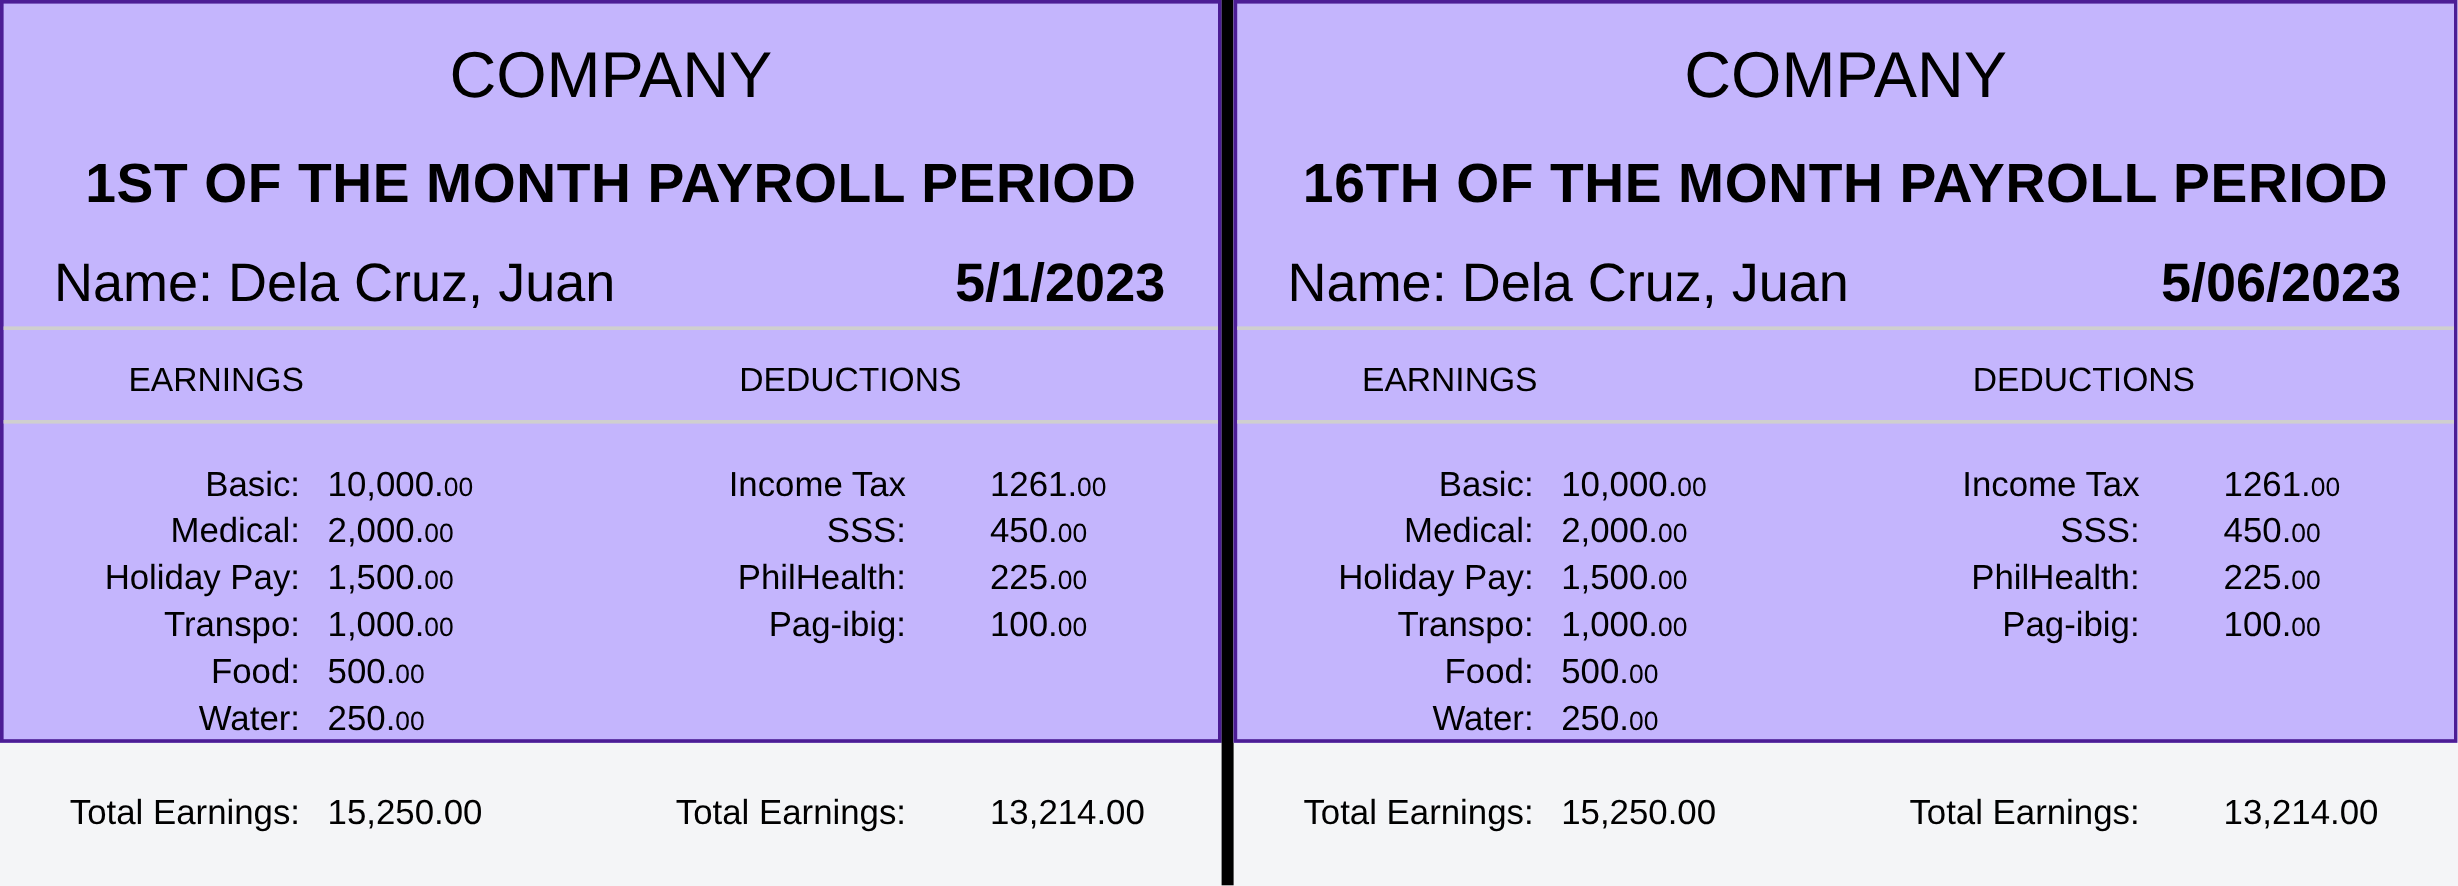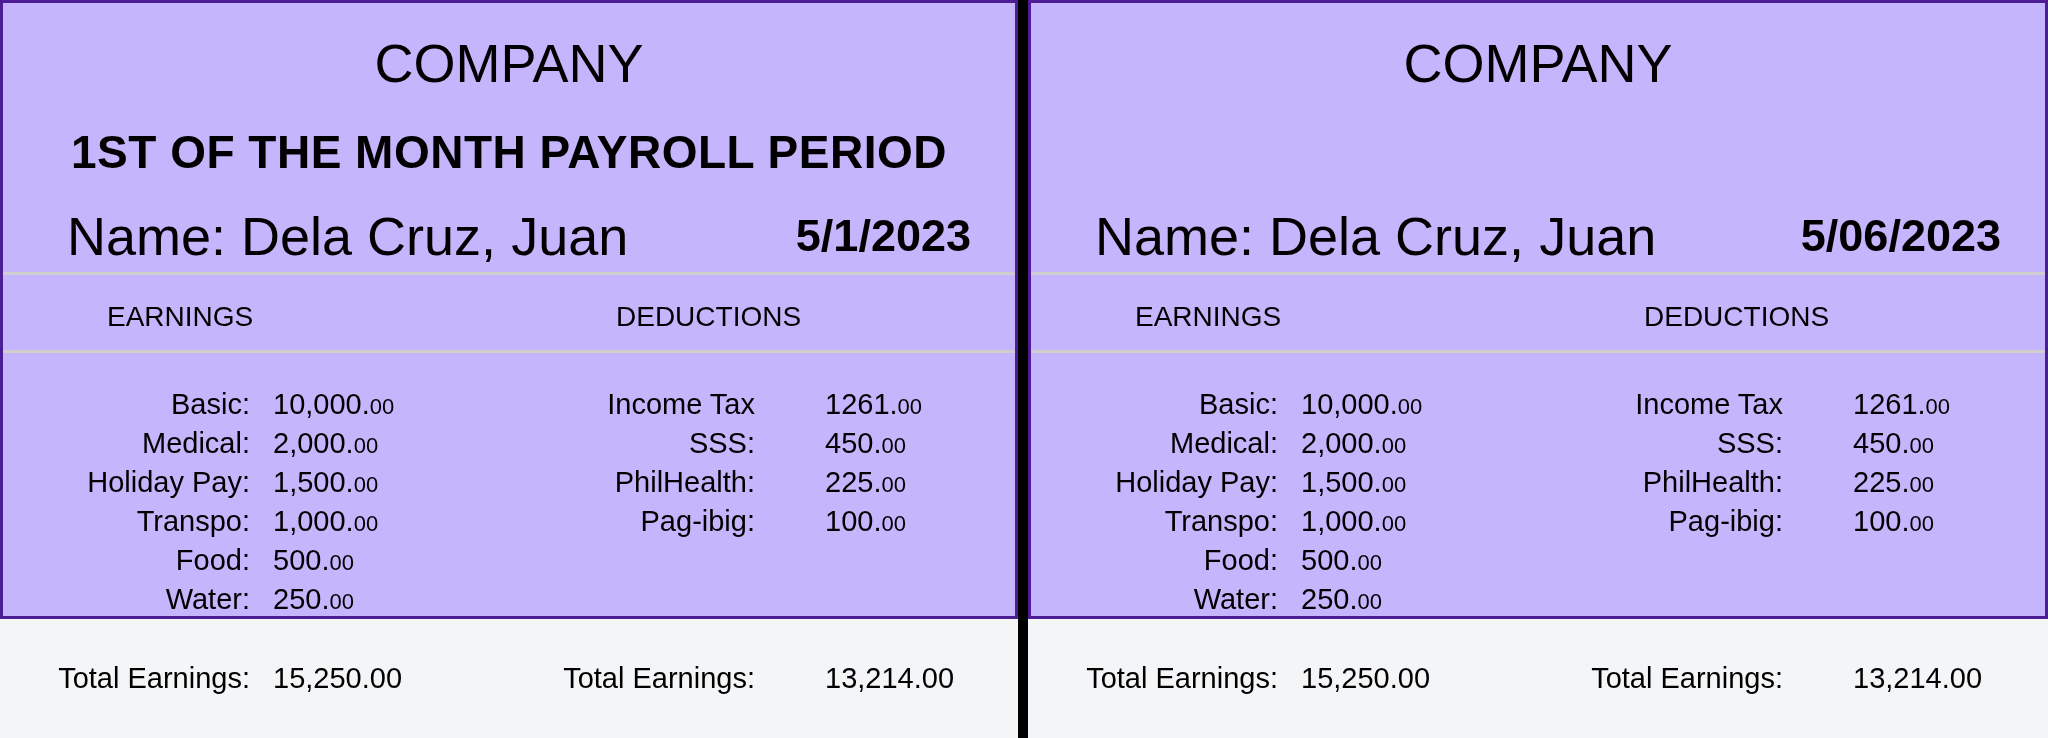--- a/index.html
+++ b/index.html
@@ -33,22 +33,22 @@
       letter-spacing: 0px;
     }
     .period {
       position: absolute; top: 101px; left: 0; right: 0;
       text-align: center;
       font-size: 46px; font-weight: 700; line-height: 56px;
       letter-spacing: 0.5px;
       margin-top: 20px;
     }
     .name {
-      position: absolute; top: 205px; left: 64px;
-      font-size: 54px; line-height: 56px; font-weight: 400;
+      position: absolute; top: 205px; left: 42px;
+      font-size: 45px; line-height: 56px; font-weight: 400;
     }
     .date {
       position: absolute; top: 205px; right: 44px;
       font-size: 45px; line-height: 56px; font-weight: 700;
     }
     .hline {
       position: absolute; left: 0; right: 0; height: 3px; background: #cfcfcf;
     }
     .hline.a { top: 269px; }
     .hline.b { top: 347px; }
@@ -152,20 +152,21 @@
         <span class="lbl">Total Earnings:</span>
         <span class="val">13,214.00</span>
       </div>
     </div>
   </div>
 
   <div class="divider"></div>
 
   <div class="panel right">
     <div class="company">COMPANY</div>
+    <div class="period">16TH OF THE MONTH PAYROLL PERIOD</div>
     <div class="name">Name: Dela Cruz, Juan</div>
     <div class="date">5/06/2023</div>
     <div class="hline a"></div>
     <div class="sec-head earn">EARNINGS</div>
     <div class="sec-head ded">DEDUCTIONS</div>
     <div class="hline b"></div>
 
     <div class="rows">
       <div class="row col-earn" style="top:0px">
         <span class="lbl">Basic:</span>

